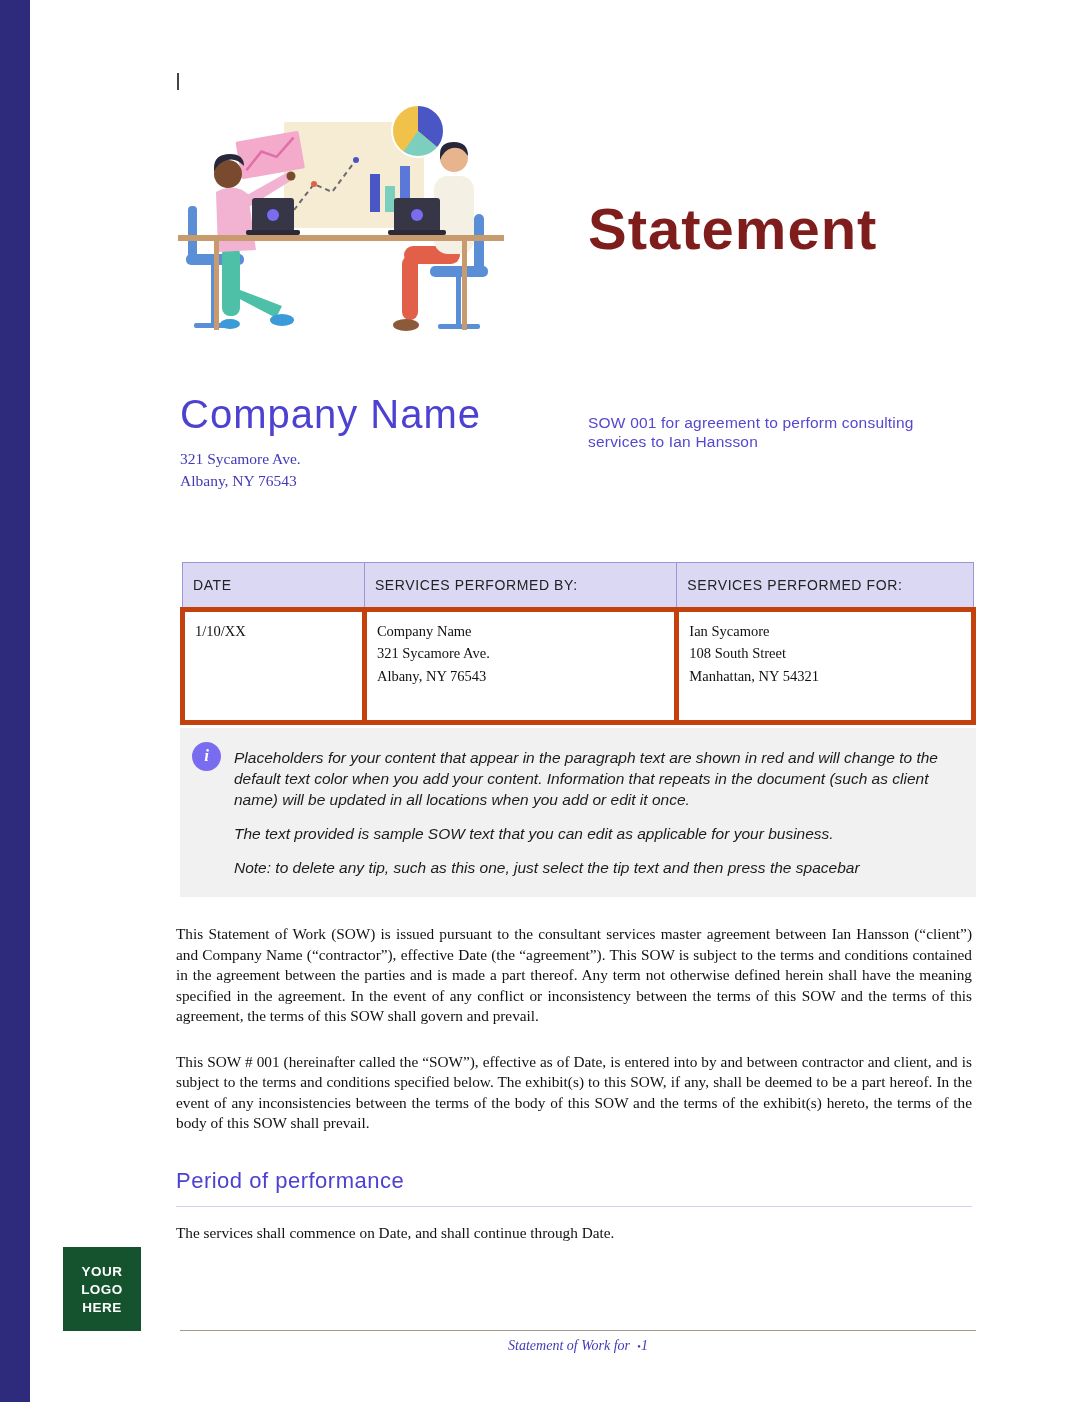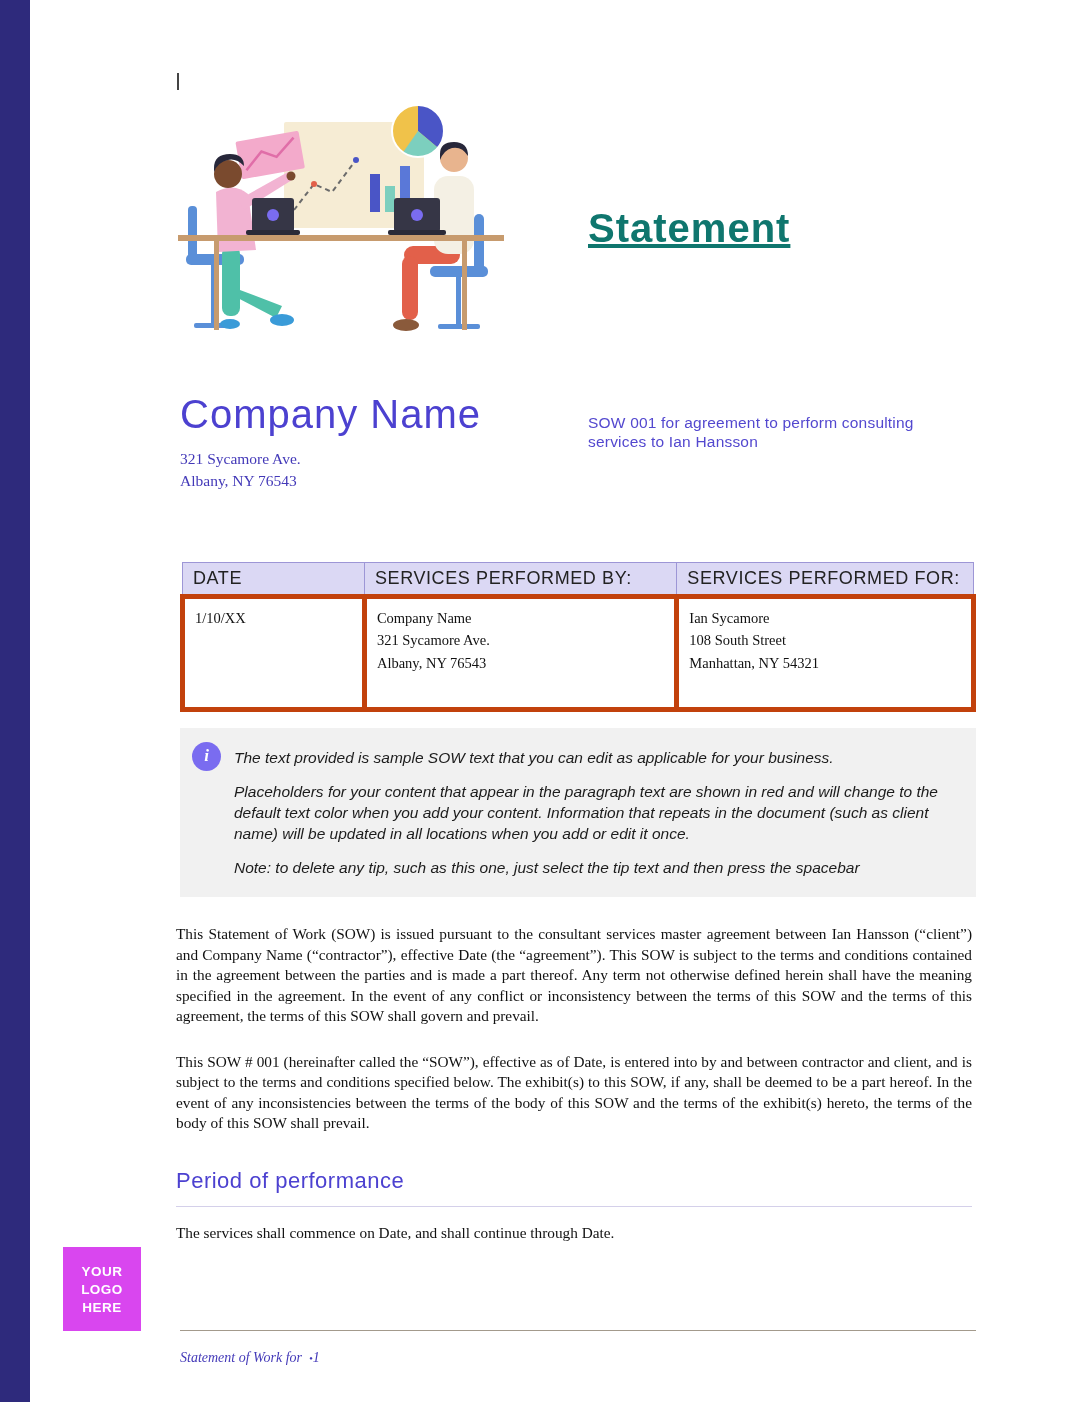--- a/index.html
+++ b/index.html
@@ -3,32 +3,32 @@
 <meta charset="utf-8">
 <style>
   html,body{margin:0;padding:0;background:#ffffff;}
   .page{position:relative;width:1080px;height:1402px;background:#ffffff;overflow:hidden;
         font-family:"Liberation Sans",sans-serif;color:#111;}
   .side-bar{position:absolute;left:0;top:0;width:30px;height:1402px;background:#2e2a7c;}
   .cursor{position:absolute;left:177px;top:73px;width:2px;height:17px;background:#444;}
 
   .illustration{position:absolute;left:178px;top:98px;width:330px;height:245px;}
 
-  .doc-title{position:absolute;left:588px;top:198px;color:#0f766e;font-weight:700;
-             font-size:40px;line-height:61px;letter-spacing:1px;text-decoration:underline;}
+  .doc-title{position:absolute;left:588px;top:198px;color:#7f1d1d;font-weight:700;
+             font-size:58px;line-height:61px;letter-spacing:1px;}
   .company-name{position:absolute;left:180px;top:392px;color:#4c41d0;font-size:40px;
                 font-weight:400;letter-spacing:1px;}
   .company-address{position:absolute;left:180px;top:448px;font-family:"Liberation Serif",serif;
                    font-size:15.5px;line-height:22px;color:#4339b8;}
   .sow-ref{position:absolute;left:588px;top:413px;width:378px;font-size:15.5px;line-height:19px;
            color:#5348cf;letter-spacing:0.2px;}
 
   table.services{position:absolute;left:180px;top:562px;width:796px;border-collapse:collapse;table-layout:fixed;}
-  table.services th{background:#dbd8f4;border:1px solid #9d96d6;padding:5px 10px;text-align:left;
-                    font-size:18px;font-weight:400;letter-spacing:0.6px;color:#222;}
+  table.services th{background:#dbd8f4;border:1px solid #9d96d6;padding:14px 10px;text-align:left;
+                    font-size:14px;font-weight:400;letter-spacing:0.6px;color:#222;}
   table.services td{border:5px solid #c2410c;padding:8px 10px;vertical-align:top;height:92px;
                     font-family:"Liberation Serif",serif;font-size:14.5px;line-height:1.55;color:#111;}
   .col-date{width:23%;} .col-by{width:39.5%;} .col-for{width:37.5%;}
 
   .tip-box{position:absolute;left:180px;top:728px;width:796px;box-sizing:border-box;min-height:148px;
            background:#f1f1f1;padding:20px 24px 18px 54px;font-style:italic;font-size:15.5px;
            line-height:1.35;color:#1c1c1c;}
   .tip-box p{margin:0 0 13px;}
   .tip-box p:last-child{margin-bottom:0;}
   .tip-icon{position:absolute;left:12px;top:14px;width:29px;height:29px;border-radius:50%;
@@ -36,25 +36,25 @@
             font-family:"Liberation Serif",serif;font-weight:700;font-style:italic;font-size:17px;}
 
   .body-flow{position:absolute;left:176px;top:924px;width:796px;}
   .body-flow p.body-par{font-family:"Liberation Serif",serif;font-size:15.3px;line-height:20.5px;
                         text-align:justify;margin:0 0 25px;color:#111;}
   h2.section-heading{font-family:"Liberation Sans",sans-serif;font-size:22px;font-weight:400;
                      color:#4c41d0;letter-spacing:0.5px;margin:34px 0 0;padding-bottom:12px;
                      border-bottom:1px solid #d4d0ea;}
   .body-flow p.period-par{font-family:"Liberation Serif",serif;font-size:15.3px;margin:17px 0 0;color:#111;}
 
-  .logo-box{position:absolute;left:63px;top:1247px;width:78px;height:84px;background:#d946ef;
+  .logo-box{position:absolute;left:63px;top:1247px;width:78px;height:84px;background:#14532d;
             display:flex;flex-direction:column;align-items:center;justify-content:center;gap:3px;
             color:#fff;font-size:13.5px;font-weight:700;letter-spacing:0.5px;cursor:pointer;}
   .footer{position:absolute;left:180px;top:1330px;width:796px;border-top:1px solid #a39a8c;
-          display:flex;justify-content:flex-start;padding-top:19px;
+          display:flex;justify-content:center;padding-top:7px;
           font-family:"Liberation Serif",serif;font-style:italic;font-size:14px;color:#4339b8;}
   .footer .bullet{margin-left:7px;font-size:11px;}
 </style>
 </head>
 <body>
 
 <div class="page">
   <div class="side-bar"></div>
   <div class="cursor"></div>
 
@@ -173,22 +173,22 @@
           <div>Ian Sycamore</div>
           <div>108 South Street</div>
           <div>Manhattan, NY 54321</div>
         </td>
       </tr>
     </tbody>
   </table>
 
   <div class="tip-box">
     <div class="tip-icon">i</div>
+    <p>Placeholders for your content that appear in the paragraph text are shown in red and will change to the default text color when you add your content. Information that repeats in the document (such as client name) will be updated in all locations when you add or edit it once.</p>
     <p>The text provided is sample SOW text that you can edit as applicable for your business.</p>
-    <p>Placeholders for your content that appear in the paragraph text are shown in red and will change to the default text color when you add your content. Information that repeats in the document (such as client name) will be updated in all locations when you add or edit it once.</p>
     <p>Note: to delete any tip, such as this one, just select the tip text and then press the spacebar</p>
   </div>
 
   <div class="body-flow">
     <p class="body-par">This Statement of Work (SOW) is issued pursuant to the consultant services master agreement between Ian Hansson (“client”) and Company Name (“contractor”), effective Date (the “agreement”). This SOW is subject to the terms and conditions contained in the agreement between the parties and is made a part thereof. Any term not otherwise defined herein shall have the meaning specified in the agreement. In the event of any conflict or inconsistency between the terms of this SOW and the terms of this agreement, the terms of this SOW shall govern and prevail.</p>
     <p class="body-par">This SOW # 001 (hereinafter called the “SOW”), effective as of Date, is entered into by and between contractor and client, and is subject to the terms and conditions specified below. The exhibit(s) to this SOW, if any, shall be deemed to be a part hereof. In the event of any inconsistencies between the terms of the body of this SOW and the terms of the exhibit(s) hereto, the terms of the body of this SOW shall prevail.</p>
     <h2 class="section-heading">Period of performance</h2>
     <p class="period-par">The services shall commence on Date, and shall continue through Date.</p>
   </div>
 

